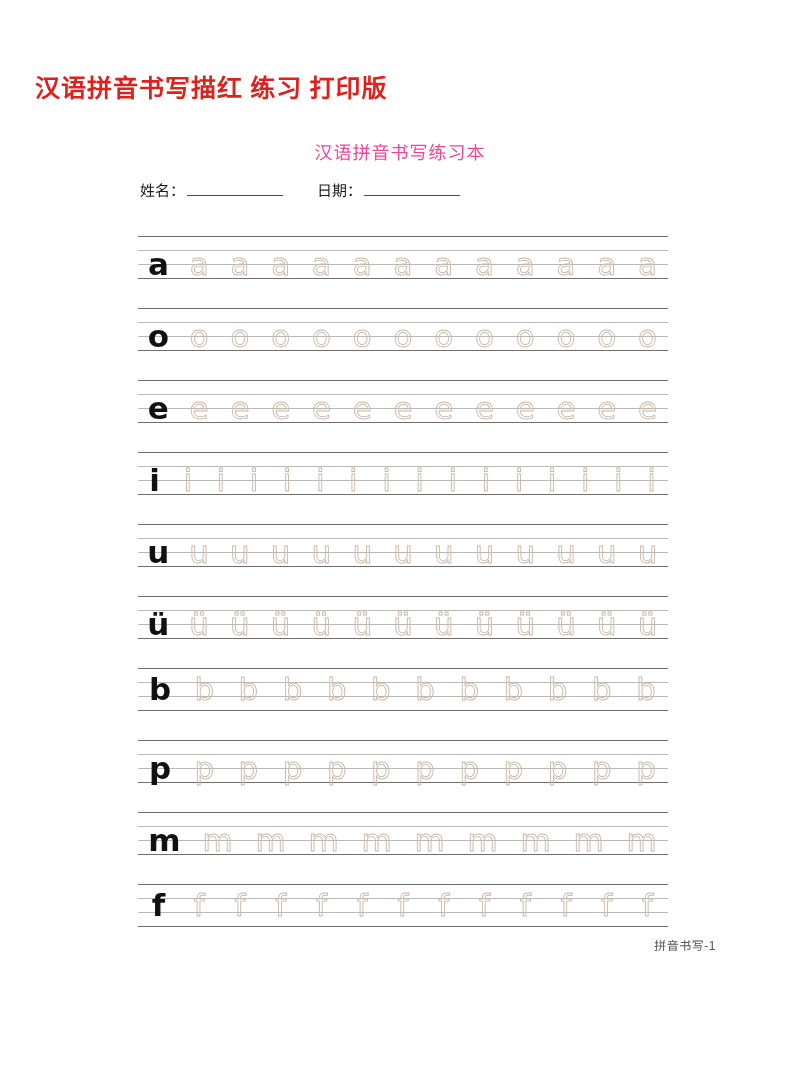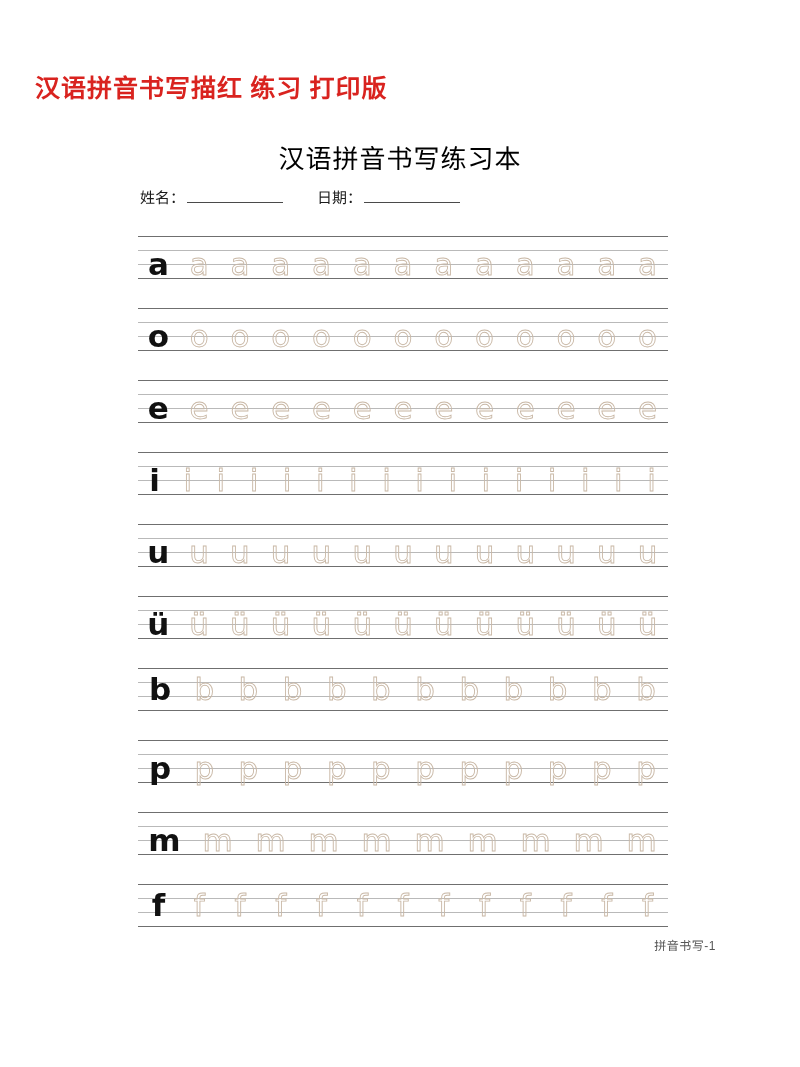--- a/index.html
+++ b/index.html
@@ -36,30 +36,30 @@
     font-family: "Liberation Serif", "DejaVu Serif", serif;
     white-space: pre;
     padding-left: 35px;
   }
   .sub-title {
     position: absolute;
     top: 138px;
     left: 0;
     width: 800px;
     text-align: center;
-    font-size: 26px;
+    font-size: 18px;
     font-weight: 400;
-    color: #000000;
+    color: #ec4899;
     letter-spacing: 1px;
   }
 
   
   .fields {
     position: absolute;
-    top: 190px;
+    top: 183px;
     left: 140px;
     display: flex;
     align-items: flex-end;
     gap: 34px;
     font-size: 15px;
     color: #1c1c1c;
     text-align: right;
   }
   .field {
     display: flex;

